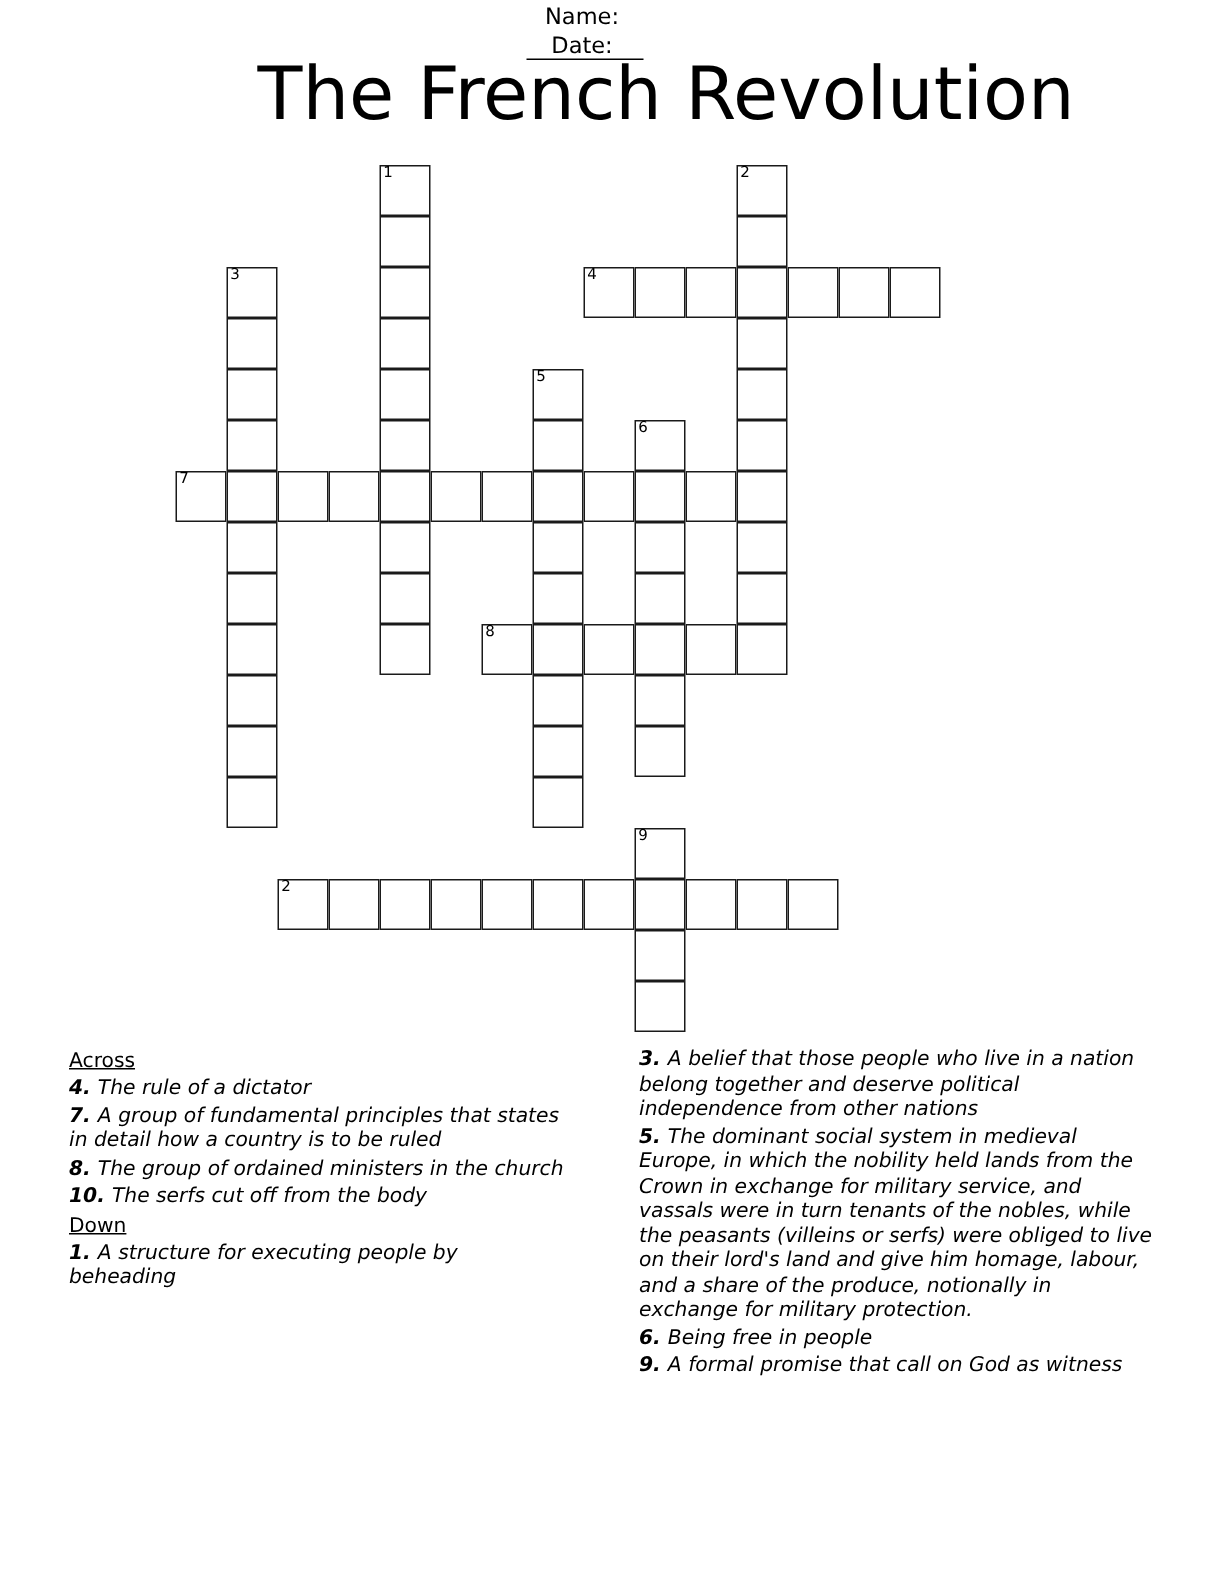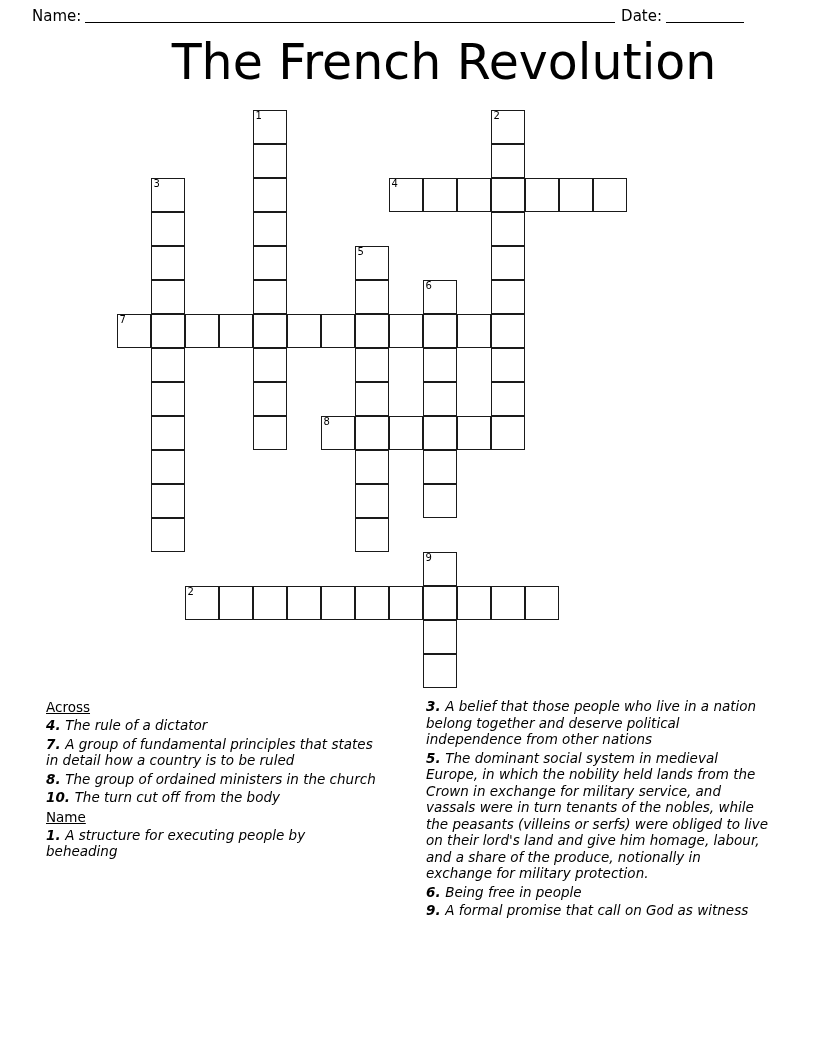--- a/index.html
+++ b/index.html
@@ -13,20 +13,21 @@
     overflow:hidden;
   }
 
   
   .header-row {
     position:absolute;
     left:0; top:0; width:816px; height:30px;
     display:flex; align-items:center;
     padding:2px 72px 0 32px;
     font-size:15px;
+    flex-direction:column;
   }
   .name-label, .date-label { white-space:nowrap; }
   .name-rule {
     flex:1 1 auto;
     border-bottom:1px solid #000;
     height:14px;
     margin:0 6px 0 4px;
   }
   .date-rule {
     width:78px;
@@ -208,23 +209,23 @@
     <div class="cell" style="left: 525px; top: 586px;"></div>
   </div>
 
 <div class="clues">
   <div class="clue-col left">
     <div class="clue-heading">Across</div>
     <div id="across-list">
         <p class="clue"><span class="cnum">4. </span><span>The rule of a dictator</span></p>
         <p class="clue"><span class="cnum">7. </span><span>A group of fundamental principles that states in detail how a country is to be ruled</span></p>
         <p class="clue"><span class="cnum">8. </span><span>The group of ordained ministers in the church</span></p>
-        <p class="clue"><span class="cnum">10. </span><span>The turn cut off from the body</span></p>
+        <p class="clue"><span class="cnum">10. </span><span>The serfs cut off from the body</span></p>
       </div>
-    <div class="clue-heading">Name</div>
+    <div class="clue-heading">Down</div>
     <div id="down-list-a">
         <p class="clue"><span class="cnum">1. </span><span>A structure for executing people by beheading</span></p>
       </div>
   </div>
   <div class="clue-col right">
     <div id="down-list-b">
         <p class="clue"><span class="cnum">3. </span><span>A belief that those people who live in a nation belong together and deserve political independence from other nations</span></p>
         <p class="clue"><span class="cnum">5. </span><span>The dominant social system in medieval Europe, in which the nobility held lands from the Crown in exchange for military service, and vassals were in turn tenants of the nobles, while the peasants (villeins or serfs) were obliged to live on their lord's land and give him homage, labour, and a share of the produce, notionally in exchange for military protection.</span></p>
         <p class="clue"><span class="cnum">6. </span><span>Being free in people</span></p>
         <p class="clue"><span class="cnum">9. </span><span>A formal promise that call on God as witness</span></p>

